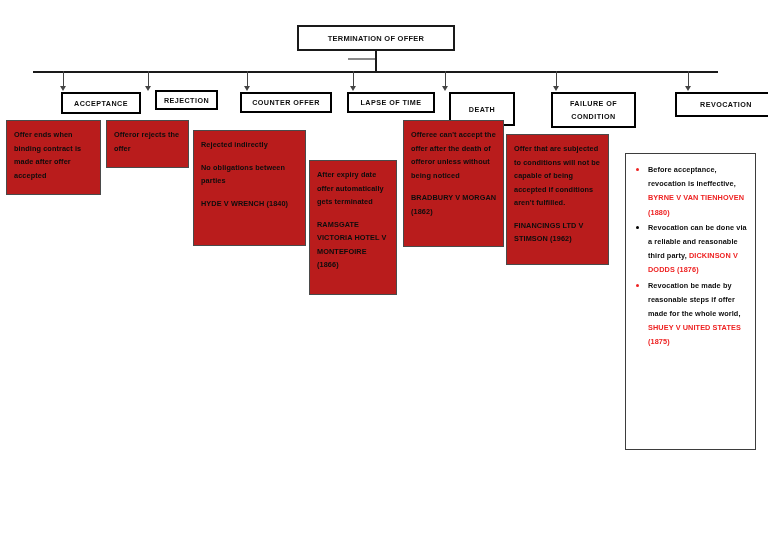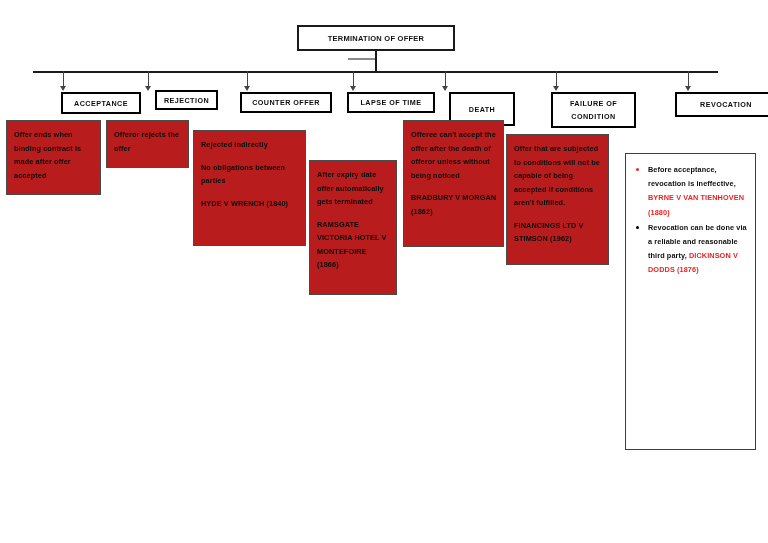--- a/index.html
+++ b/index.html
@@ -218,16 +218,19 @@
     <span class="hdr-label">REVOCATION</span>
   </div>
   <div class="abs bullets" style="left:625px; top:153px; width:131px; height:297px;">
     <ul>
       <li class="red-dot">
         <span class="dot"></span><span>Before acceptance, revocation is ineffective, </span><span class="cite">BYRNE V VAN TIENHOVEN (1880)</span>
       </li>
       <li>
         <span class="dot"></span><span>Revocation can be done via a reliable and reasonable third party, </span><span class="cite">DICKINSON V DODDS (1876)</span>
       </li>
+      <li class="red-dot">
+        <span class="dot"></span><span>Revocation be made by reasonable steps if offer made for the whole world, </span><span class="cite">SHUEY V UNITED STATES (1875)</span>
+      </li>
     </ul>
   </div>
 
 </div>
 
 </body></html>

